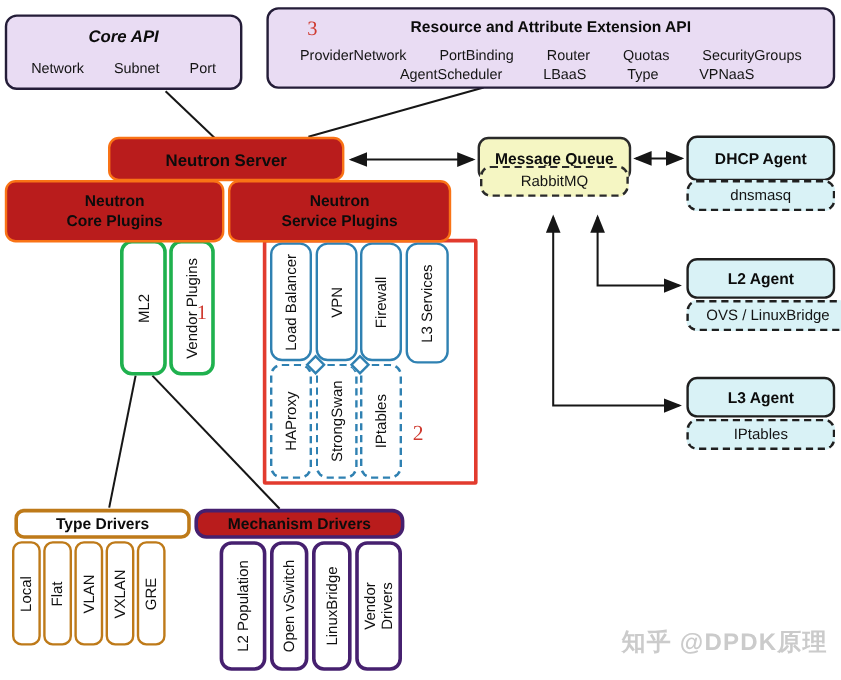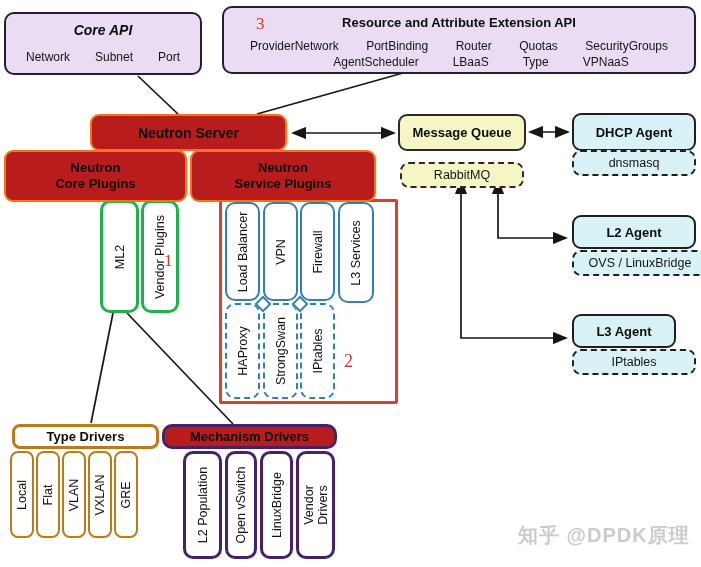--- a/index.html
+++ b/index.html
@@ -112,39 +112,39 @@
   <div class="abs gray-box center" style="left:190px; top:150px; width:186px; height:52px;">
     <div class="bold t13 two-line">
       <div>Neutron</div>
       <div>Service Plugins</div>
     </div>
   </div>
 
   <div class="abs yellow-box center bold t13" style="left:398px; top:114px; width:128px; height:37px;">
     <span>Message Queue</span>
   </div>
-  <div class="abs yellow-box dashed center impl" style="left:400px; top:162px; width:124px; height:26px;">
+  <div class="abs yellow-box dashed center impl" style="left:400px; top:138px; width:124px; height:26px;">
     <span>RabbitMQ</span>
   </div>
 
   <div class="abs cyan-box center bold t13" style="left:572px; top:113px; width:124px; height:38px;">
     <span>DHCP Agent</span>
   </div>
   <div class="abs cyan-box dashed center impl" style="left:572px; top:150px; width:124px; height:26px;">
     <span>dnsmasq</span>
   </div>
 
   <div class="abs cyan-box center bold t13" style="left:572px; top:215px; width:124px; height:34px;">
     <span>L2 Agent</span>
   </div>
   <div class="abs cyan-box dashed center impl" style="left:572px; top:250px; width:136px; height:26px;">
     <span>OVS / LinuxBridge</span>
   </div>
 
-  <div class="abs cyan-box center bold t13" style="left:572px; top:314px; width:104px; height:34px;">
+  <div class="abs cyan-box center bold t13" style="left:572px; top:314px; width:124px; height:34px;">
     <span>L3 Agent</span>
   </div>
   <div class="abs cyan-box dashed center impl" style="left:572px; top:349px; width:124px; height:26px;">
     <span>IPtables</span>
   </div>
 
   <div class="vcol vcol-green" style="left:100px; top:200px; width:39px; height:113px;">
     <span class="vtext">ML2</span>
   </div>
   <div class="vcol vcol-green" style="left:141px; top:200px; width:38px; height:113px;">

